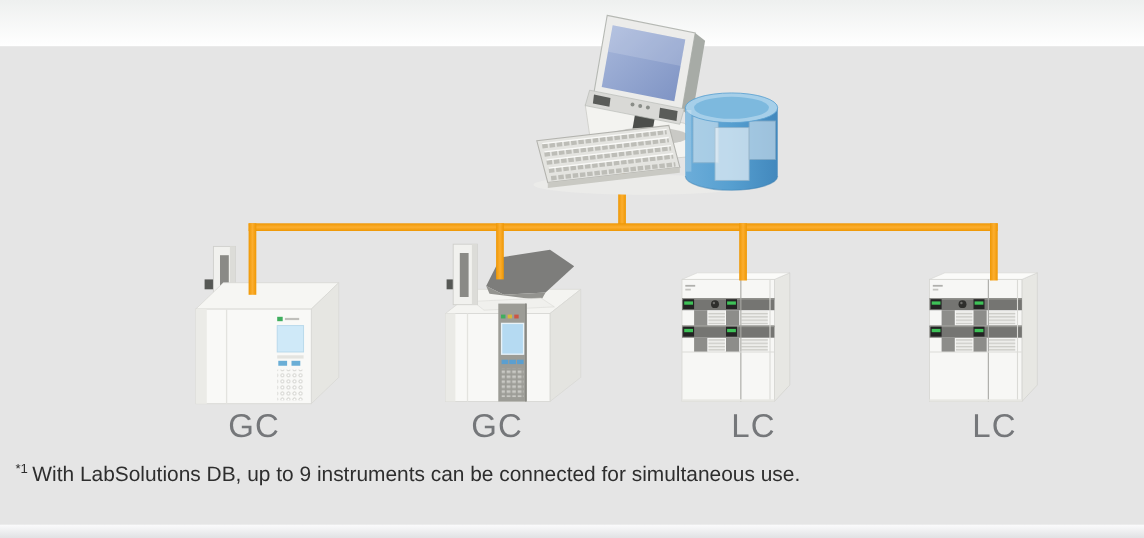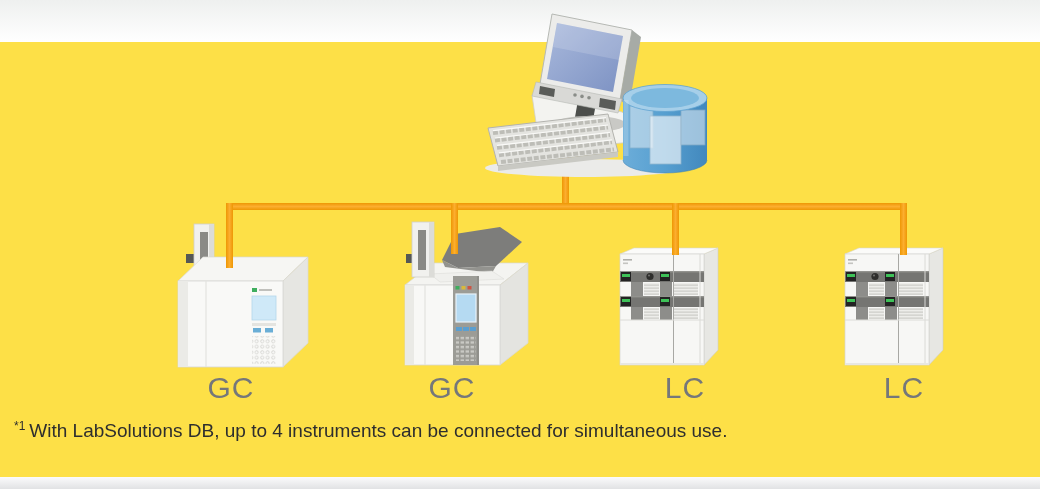--- a/index.html
+++ b/index.html
@@ -1,18 +1,18 @@
 <!DOCTYPE html>
 <html><head>
 <meta charset="utf-8">
 <style>
   html,body{margin:0;padding:0;background:#fff;}
   #stage{
     position:relative;width:1040px;height:489px;overflow:hidden;
-    background:#fde047;font-family:"Liberation Sans", sans-serif;text-decoration:underline;
+    background:#e5e5e5;font-family:"Liberation Sans", sans-serif;text-decoration:underline;
   }
   .top-shade{position:absolute;left:0;top:0;right:0;height:42px;
     background:linear-gradient(to bottom,#eef0ef,#ffffff);}
   .bottom-strip{position:absolute;left:0;bottom:0;right:0;height:12px;
     background:linear-gradient(to bottom,#fbfbfc,#e1e2e4);}
   
   .cable{position:absolute;z-index:3;}
   .cable.h{height:7px;background:linear-gradient(180deg,#ee9704,#fcae2f 50%,#ee9704);}
   .cable.v{width:7px;background:linear-gradient(90deg,#ee9704,#fcae2f 50%,#ee9704);}
   #trunk{left:562px;top:150px;height:57px;}
@@ -244,17 +244,17 @@
       <use href="#lc-unit"></use>
     </svg>
   </div>
 
   <div id="label-gc1" class="inst-label">GC</div>
   <div id="label-gc2" class="inst-label">GC</div>
   <div id="label-lc1" class="inst-label">LC</div>
   <div id="label-lc2" class="inst-label">LC</div>
 
   <p id="fn1" class="fn">
-    <sup>*1</sup><span>With LabSolutions DB, up to 4 instruments can be connected for simultaneous use.</span>
+    <sup>*1</sup><span>With LabSolutions DB, up to 9 instruments can be connected for simultaneous use.</span>
   </p>
 
   <div class="bottom-strip"></div>
 </div>
 
 </body></html>

